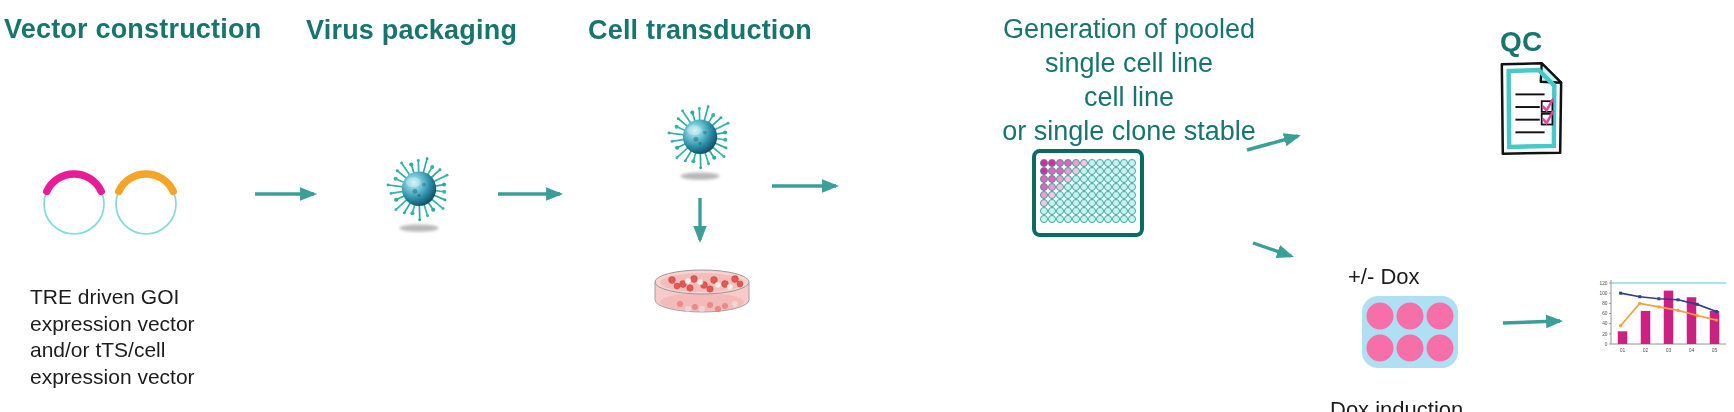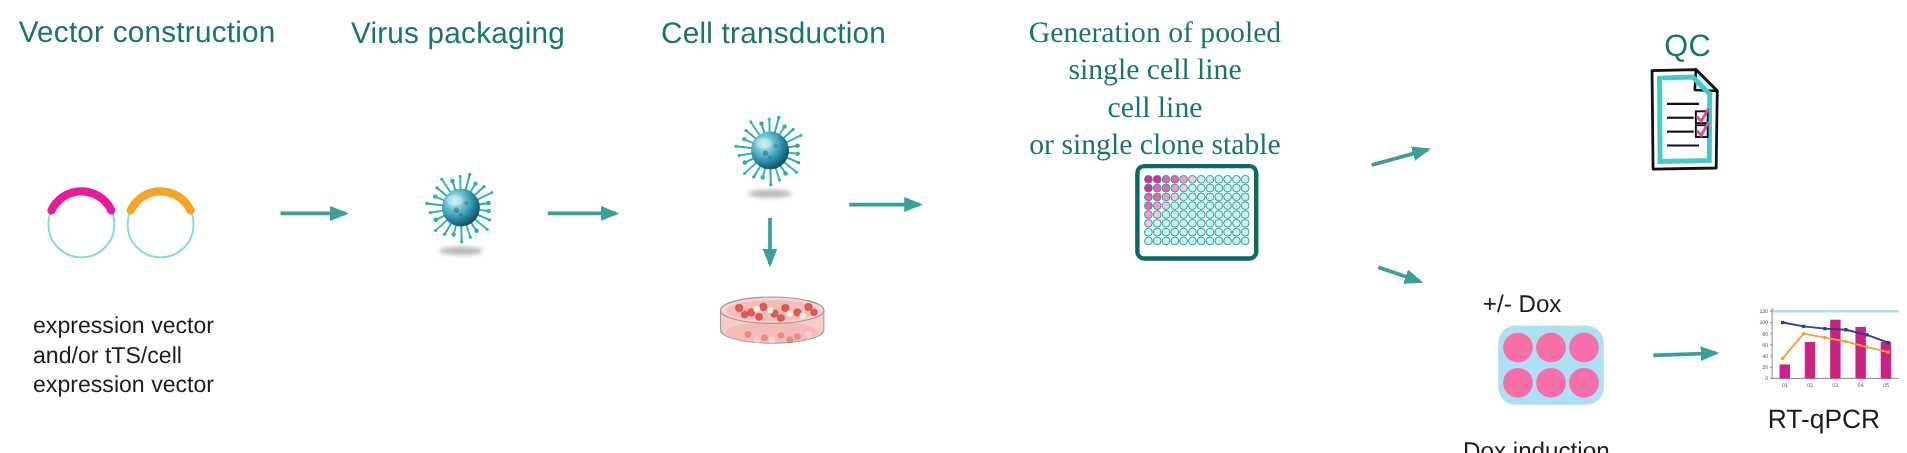--- a/index.html
+++ b/index.html
@@ -4,22 +4,22 @@
 <style>
   :root{
     --teal-heading:#17756e; --text-black:#1c1c1c; --arrow:#3a9f97;
     --plasmid-ring:#7fdcd6; --plasmid-insert-left:#e81c96; --plasmid-insert-right:#f4a426;
     --qc-cyan:#49c8cc; --check-pink:#e0489a; --sixwell-body:#aedff2; --sixwell-well:#f76fa8;
     --petri-fill:#f8caca; --petri-cell-red:#e15a52;
   }
   html,body{margin:0;padding:0;background:#fff;}
   .canvas{position:relative;width:1734px;height:412px;background:#ffffff;
           font-family:"Liberation Sans",sans-serif;overflow:hidden;}
-  .h{position:absolute;color:var(--teal-heading);font-size:27px;font-weight:400;
-     white-space:nowrap;letter-spacing:.2px;margin-left:13px;}
+  .h{position:absolute;color:var(--teal-heading);font-size:27px;font-weight:700;
+     white-space:nowrap;letter-spacing:.2px;}
   .hblock{position:absolute;color:var(--teal-heading);font-size:27px;font-weight:400;
      text-align:center;line-height:34px;}
   .caption{position:absolute;color:var(--text-black);font-size:21px;line-height:26.5px;}
   .blk{position:absolute;color:var(--text-black);text-align:left;}
   svg{position:absolute;overflow:visible;}
   .arrows{left:0;top:0;pointer-events:none;}
   .arrows line{stroke:var(--arrow);stroke-width:3.4;}
   .arrows .ah{fill:var(--arrow);}
   svg text{font-family:"Liberation Sans",sans-serif;}
 </style>
@@ -46,20 +46,21 @@
   <div class="h" style="left:4px;top:14px;">Vector construction</div>
 
   <svg style="left:42px;top:166px;" width="136" height="72" viewBox="0 0 136 72">
     <circle cx="32" cy="38" r="30" fill="none" stroke="var(--plasmid-ring)" stroke-width="1.7"></circle>
     <circle cx="104" cy="38" r="30" fill="none" stroke="var(--plasmid-ring)" stroke-width="1.7"></circle>
     <path d="M4.8,25.3 A30,30 0 0 1 59.2,25.3" fill="none" stroke="var(--plasmid-insert-left)" stroke-width="7.5" stroke-linecap="round"></path>
     <path d="M76.8,25.3 A30,30 0 0 1 131.2,25.3" fill="none" stroke="var(--plasmid-insert-right)" stroke-width="7.5" stroke-linecap="round"></path>
   </svg>
 
   <div class="caption" style="left:30px;top:284px;">
+    <div>TRE driven GOI</div>
     <div>expression vector</div>
     <div>and/or tTS/cell</div>
     <div>expression vector</div>
   </div>
 
   <div class="h" style="left:306px;top:15px;">Virus packaging</div>
   <svg class="virus" style="left:378px;top:146px;" width="82" height="92" viewBox="0 0 100 112">
       <defs>
         <radialGradient id="vg0" cx="35%" cy="33%" r="80%">
           <stop offset="0%" stop-color="#c8eef2"></stop>
@@ -217,21 +218,21 @@
       <circle cx="60" cy="25" r="3.2" fill="var(--petri-cell-red)" stroke="#c54343"></circle>
       <circle cx="38" cy="17" r="3" fill="#f2ede7" stroke="#d8cfc6"></circle>
       <circle cx="50" cy="18" r="3" fill="#f2ede7" stroke="#d8cfc6"></circle>
       <circle cx="68" cy="21" r="3" fill="#f2ede7" stroke="#d8cfc6"></circle>
       <circle cx="80" cy="23" r="3" fill="#f2ede7" stroke="#d8cfc6"></circle>
       <circle cx="27" cy="22" r="3" fill="var(--petri-cell-red)" stroke="#c54343"></circle>
       <circle cx="90" cy="20" r="3" fill="var(--petri-cell-red)" stroke="#c54343"></circle>
     </g>
   </svg>
 
-  <div class="hblock" style="left:910px;top:12px;width:280px;font-family:Liberation Serif, serif;">
+  <div class="hblock" style="left:989px;top:12px;width:280px;">
     <div>Generation of pooled</div>
     <div>single cell line</div>
     <div>cell line</div>
     <div>or single clone stable</div>
   </div>
   <svg id="plate96" style="left:1032px;top:149px;" width="112" height="88" viewBox="0 0 112 88">
       <rect x="2" y="2" width="108" height="84" rx="6" fill="#fff" stroke="#0b6b63" stroke-width="4"></rect>
       <circle cx="12" cy="14" r="3.55" fill="#e8219f" stroke="#2f9e97" stroke-width="0.9"></circle>
       <circle cx="20" cy="14" r="3.55" fill="#e8219f" stroke="#2f9e97" stroke-width="0.9"></circle>
       <circle cx="28" cy="14" r="3.55" fill="#ee60b5" stroke="#2f9e97" stroke-width="0.9"></circle>
@@ -401,15 +402,14 @@
       <rect x="120.91666666666667" y="33.96666666666667" width="3" height="3" fill="#2e3f8f"></rect>
       <polyline points="26.583333333333336,49.7 45.75,27.333333333333336 64.91666666666666,30.891666666666673 84.08333333333333,34.449999999999996 103.25,39.53333333333333 122.41666666666667,44.108333333333334" fill="none" stroke="#f0a13a" stroke-width="1.7"></polyline>
       <circle cx="26.583333333333336" cy="49.7" r="1.7" fill="#f0a13a"></circle>
       <circle cx="45.75" cy="27.333333333333336" r="1.7" fill="#f0a13a"></circle>
       <circle cx="64.91666666666666" cy="30.891666666666673" r="1.7" fill="#f0a13a"></circle>
       <circle cx="84.08333333333333" cy="34.449999999999996" r="1.7" fill="#f0a13a"></circle>
       <circle cx="103.25" cy="39.53333333333333" r="1.7" fill="#f0a13a"></circle>
       <circle cx="122.41666666666667" cy="44.108333333333334" r="1.7" fill="#f0a13a"></circle>
     </svg>
 
-  <div class="blk" style="left:1607px;top:368px;width:110px;font-size:24px;">RT-qPCR</div>
 
 </div>
 
 </body></html>

